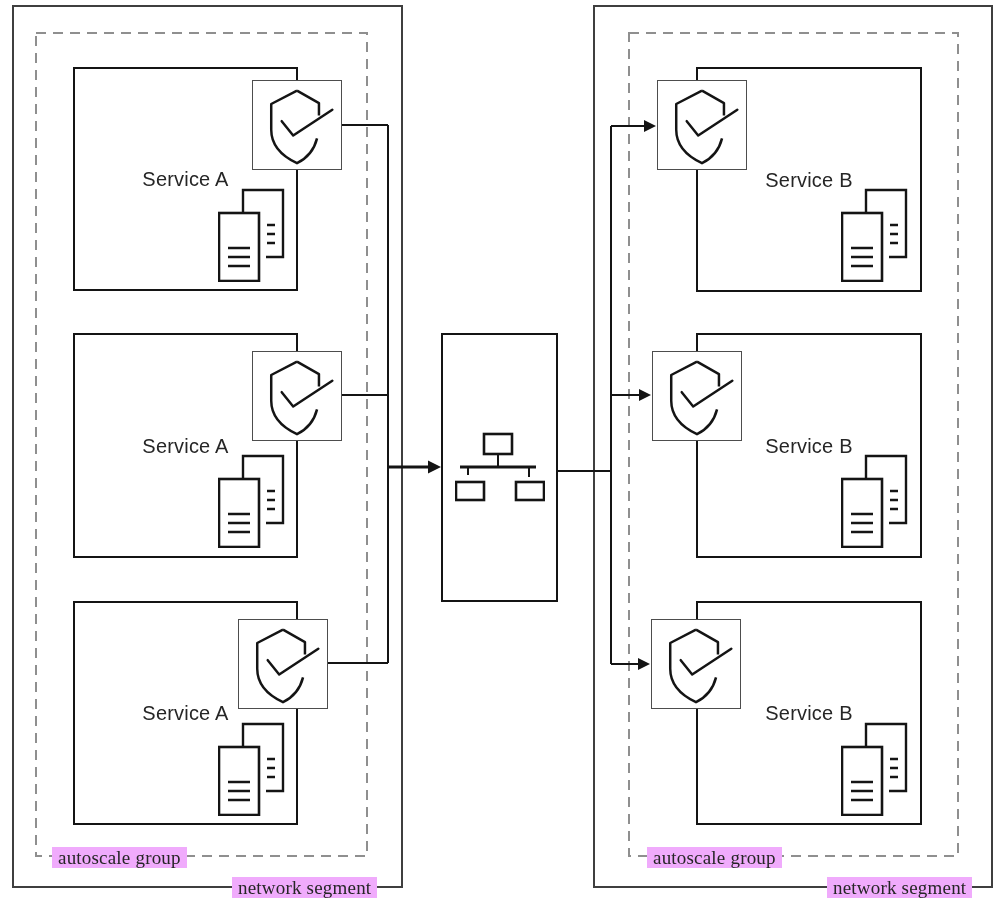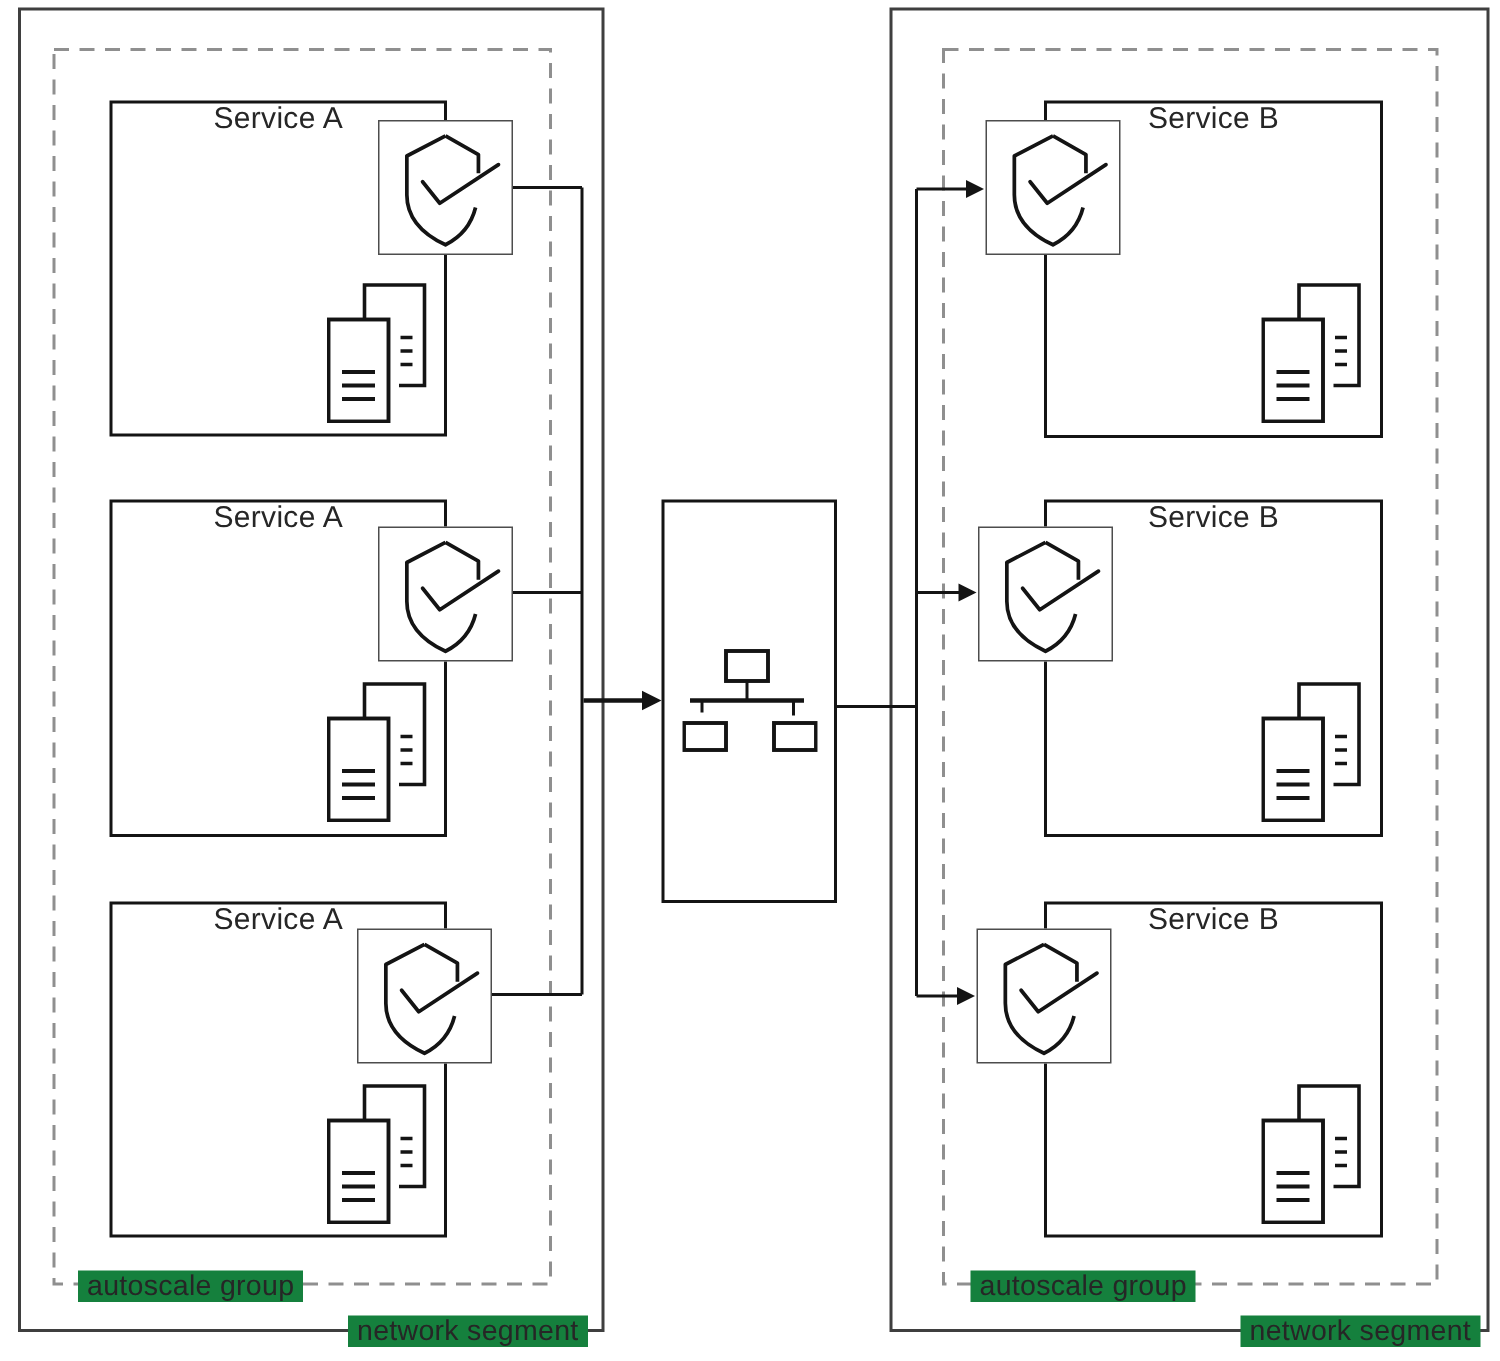--- a/index.html
+++ b/index.html
@@ -15,21 +15,21 @@
   .segment{position:absolute;border:2px solid #3f3f3f;background:transparent;z-index:2;}
   #seg-left{left:12px;top:5px;width:391px;height:883px;}
   #seg-right{left:593px;top:5px;width:400px;height:883px;}
 
   
   #dashed-layer{z-index:1;}
 
   
   .service{
     position:absolute;width:225px;height:225px;border:2px solid #141414;background:#ffffff;
-    display:flex;align-items:flex-start;justify-content:center;z-index:3;
+    display:flex;align-items:center;justify-content:center;z-index:3;
   }
   #svcA1{left:73px;top:67px;height:224px;}
   #svcA2{left:73px;top:333px;}
   #svcA3{left:73px;top:601px;height:224px;}
   #svcB1{left:696px;top:67px;width:226px;}
   #svcB2{left:696px;top:333px;width:226px;}
   #svcB3{left:696px;top:601px;width:226px;height:224px;}
   .svc-label{font-size:20px;line-height:20px;color:#262626;letter-spacing:0.2px;}
   .docs{position:absolute;left:143px;top:119px;width:67px;height:94px;}
 
@@ -49,22 +49,22 @@
   #shL1{left:252px;top:80px;}
   #shL2{left:252px;top:351px;}
   #shL3{left:238px;top:619px;}
   #shR1{left:657px;top:80px;}
   #shR2{left:652px;top:351px;}
   #shR3{left:651px;top:619px;}
   .shield svg{width:84px;height:84px;}
 
   
   .border-label{
-    position:absolute;background:#15803d;padding:0 6px;font-size:19px;line-height:21px;
-    white-space:nowrap;color:#262626;z-index:6;letter-spacing:0.2px;
+    position:absolute;background:#f0abfc;padding:0 6px;font-size:19px;line-height:21px;
+    white-space:nowrap;color:#262626;z-index:6;letter-spacing:0.2px;font-family:Liberation Serif, serif;
   }
   #lbl-grp-left{left:52px;top:847px;}
   #lbl-seg-left{left:232px;top:877px;}
   #lbl-grp-right{left:647px;top:847px;}
   #lbl-seg-right{left:827px;top:877px;}
 </style>
 </head>
 <body>
 
 <svg width="0" height="0" style="position:absolute" aria-hidden="true">

